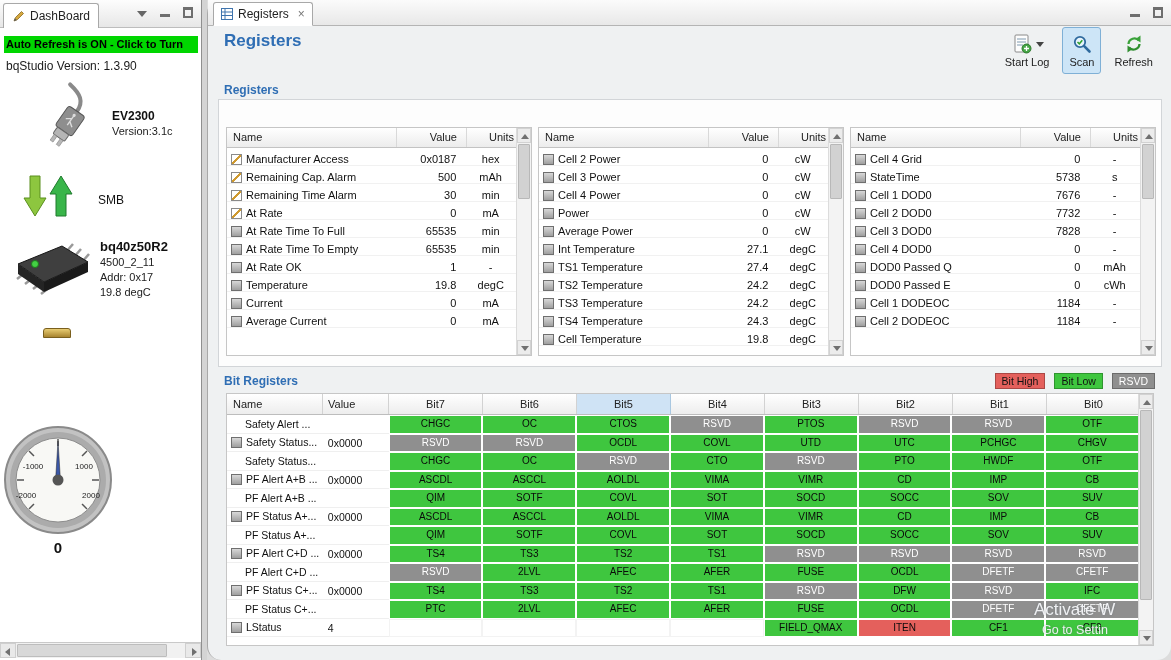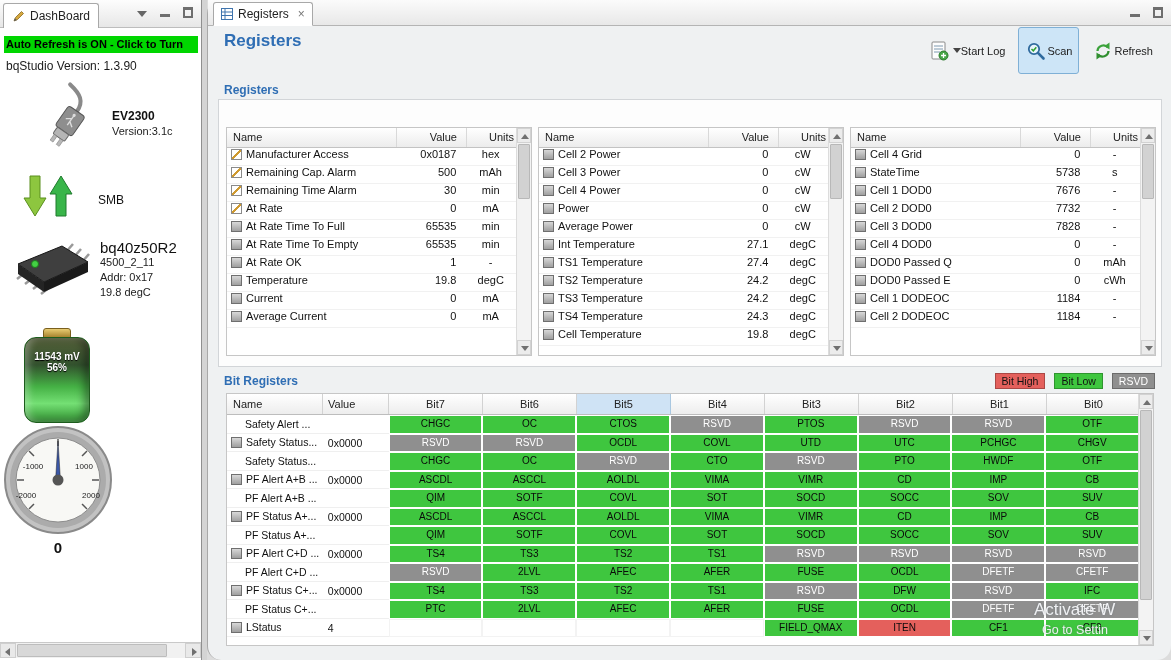--- a/index.html
+++ b/index.html
@@ -31,21 +31,21 @@
   .ver { position:absolute; left:6px; top:59px; font-size:12px; color:#1a1a1a; }
 
   .usb { position:absolute; left:36px; top:80px; }
   .adapter-name { position:absolute; left:112px; top:109px; font-size:12px; font-weight:bold; color:#111; }
   .adapter-ver  { position:absolute; left:112px; top:125px; font-size:11px; color:#222; }
 
   .arrows { position:absolute; left:22px; top:174px; }
   .smb { position:absolute; left:98px; top:193px; font-size:12px; color:#111; }
 
   .chip { position:absolute; left:4px; top:230px; }
-  .dev-name  { position:absolute; left:100px; top:239px; font-size:15px; font-weight:normal; color:#111; }
+  .dev-name  { position:absolute; left:100px; top:239px; font-size:13px; font-weight:bold; color:#111; }
   .dev-build { position:absolute; left:100px; top:256px; font-size:11px; color:#222; }
   .dev-addr  { position:absolute; left:100px; top:271px; font-size:11px; color:#222; }
   .dev-temp  { position:absolute; left:100px; top:286px; font-size:11px; color:#222; }
 
   .battery { position:absolute; left:24px; top:328px; width:66px; height:96px; }
   .bat-cap { position:absolute; top:0; left:19px; width:28px; height:10px;
              background:linear-gradient(#e8cc72,#a8842f); border:1px solid #7a5f1d; border-radius:3px 3px 0 0; }
   .bat-body { position:absolute; top:9px; left:0; width:66px; height:86px; border-radius:12px;
               border:1px solid #1d5c1d;
               background:linear-gradient(180deg,#55603a 0%,#32512d 32%,#45b145 58%,#74e074 78%,#2f8f2f 100%);
@@ -74,21 +74,21 @@
   .main-tabbar { position:absolute; left:0; right:0; top:0; height:26px;
                  background:linear-gradient(#fbfbfb,#e8e8e8); border-bottom:1px solid #b4b4b4; }
   .main-tab { position:absolute; left:5px; top:2px; height:24px; background:#fff;
               border:1px solid #a8a8a8; border-bottom-color:#fff; border-radius:3px 3px 0 0;
               display:flex; align-items:center; gap:5px; padding:0 7px; font-size:12px; color:#222; }
   .tab-close { font-size:12px; color:#777; margin-left:4px; cursor:pointer; }
 
   .page-title { position:absolute; left:16px; top:31px; font-size:17px; font-weight:bold; color:var(--accent,#2f6eb4); }
 
   .toolbar { position:absolute; right:12px; top:27px; height:47px; display:flex; gap:7px; }
-  .tb-btn { display:flex; flex-direction:row; align-items:center; justify-content:center;
+  .tb-btn { display:flex; flex-direction:column; align-items:center; justify-content:center;
             padding:2px 6px; border-radius:3px; cursor:pointer; }
   .tb-btn.scan-active { background:#cde5f7; border:1px solid #7fb0d6; }
   .tb-label { font-size:11px; color:#222; margin-top:1px; white-space:nowrap; }
   .tb-iconrow { display:flex; align-items:center; }
   .tb-caret { width:0; height:0; border-left:4px solid transparent; border-right:4px solid transparent;
               border-top:5px solid #444; margin-left:3px; }
 
   .section-label { position:absolute; left:16px; font-size:12px; font-weight:bold; color:var(--accent,#2f6eb4); }
   .sec1 { top:83px; } .sec2 { top:374px; }
 
@@ -96,21 +96,21 @@
                  background:#fdfdfd; border:1px solid #d2d5d8; }
 
   
   .reg-table { position:absolute; top:127px; width:306px; height:229px; background:#fff; border:1px solid #c6c6c6; }
   .t1 { left:18px; } .t2 { left:330px; } .t3 { left:642px; }
   .rt-head { display:flex; height:20px; background:linear-gradient(#ffffff,#ececec); border-bottom:1px solid #c3c3c3; }
   .rt-hc { font-size:11px; color:#222; padding:3px 4px 0 6px; border-right:1px solid #d9d9d9; overflow:hidden; }
   .rt-hc.w0 { width:170px; } .rt-hc.w1 { width:70px; text-align:right; padding-right:9px; }
   .rt-hc.w2 { width:51px; border-right:none; text-align:right; }
   .rt-body { position:absolute; left:0; top:20px; right:15px; bottom:0; overflow:hidden; }
-  .rt-row { display:flex; height:18px; align-items:flex-start; border-bottom:1px solid #f1f1f1; font-size:11px; color:#111; }
+  .rt-row { display:flex; height:18px; align-items:flex-end; border-bottom:1px solid #f1f1f1; font-size:11px; color:#111; }
   .rt-cell { overflow:hidden; white-space:nowrap; }
   .rt-cell.col0 { width:170px; display:flex; align-items:center; padding-left:3px; }
   .rt-cell.col1 { width:70px; text-align:right; padding-right:9px; }
   .rt-cell.col2 { width:51px; text-align:center; }
   .mini-icon { width:11px; height:11px; display:inline-block; margin:0 4px 0 1px; flex:none; }
   .mini-icon.lock { background:linear-gradient(#d8d8d8,#9f9f9f); border:1px solid #6f6f6f; }
   .mini-icon.edit { border:1px solid #8a8a8a;
       background:#fff linear-gradient(135deg,transparent 42%,#cf9a30 42%,#cf9a30 60%,transparent 60%); }
 
   
@@ -215,24 +215,20 @@
       <polygon points="40,52 84,32 84,42 40,62" fill="#1a1a1a"></polygon>
       <circle cx="31" cy="34" r="3.5" fill="#44d044" stroke="#1d7a1d"></circle>
     </svg>
     <div class="dev-name">bq40z50R2</div>
     <div class="dev-build">4500_2_11</div>
     <div class="dev-addr">Addr: 0x17</div>
     <div class="dev-temp">19.8 degC</div>
 
     <div class="battery">
       <div class="bat-cap"></div>
-      <div class="bat-body">
-        <div class="bat-v">11543 mV</div>
-        <div class="bat-p">56%</div>
-      </div>
     </div>
 
     <svg class="gauge" width="112" height="112" viewBox="0 0 112 112">
       <circle cx="56" cy="56" r="53" fill="#c2c2c2" stroke="#8a8a8a" stroke-width="2"></circle>
       <circle cx="56" cy="56" r="48" fill="#ababab"></circle>
       <circle cx="56" cy="56" r="42" fill="#f8f8f5" stroke="#8d8d8d"></circle>
       <g stroke="#555" stroke-width="1.5">
         <line x1="56" y1="15" x2="56" y2="22"></line>
         <line x1="56" y1="15" x2="56" y2="22" transform="rotate(45 56 56)"></line>
         <line x1="56" y1="15" x2="56" y2="22" transform="rotate(90 56 56)"></line>

